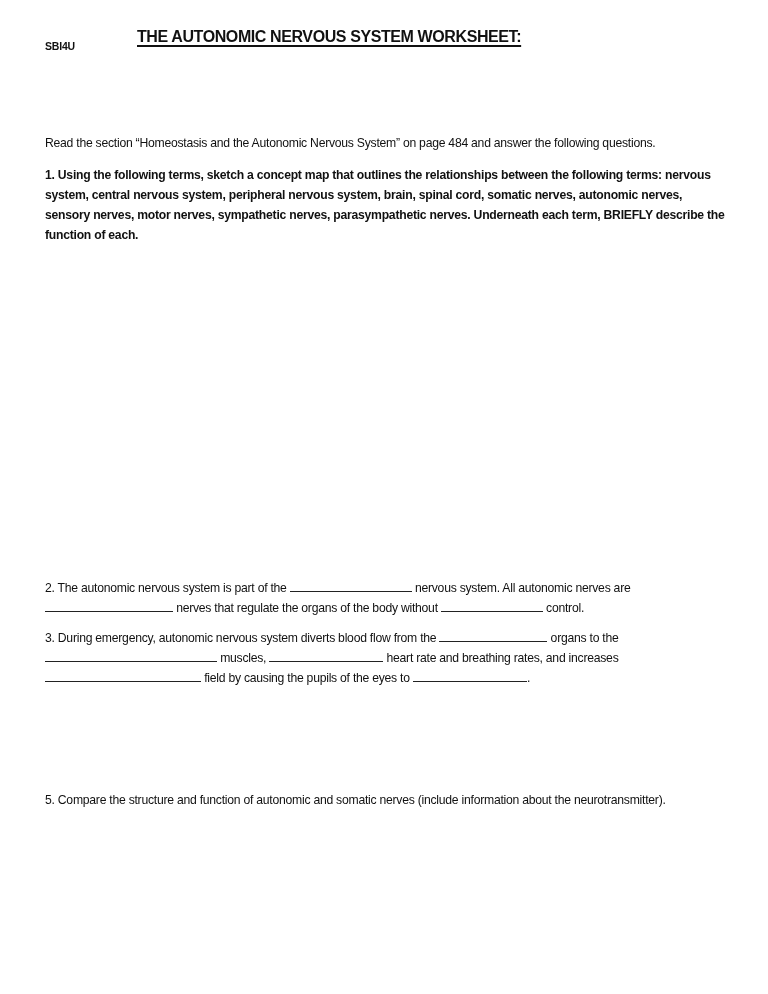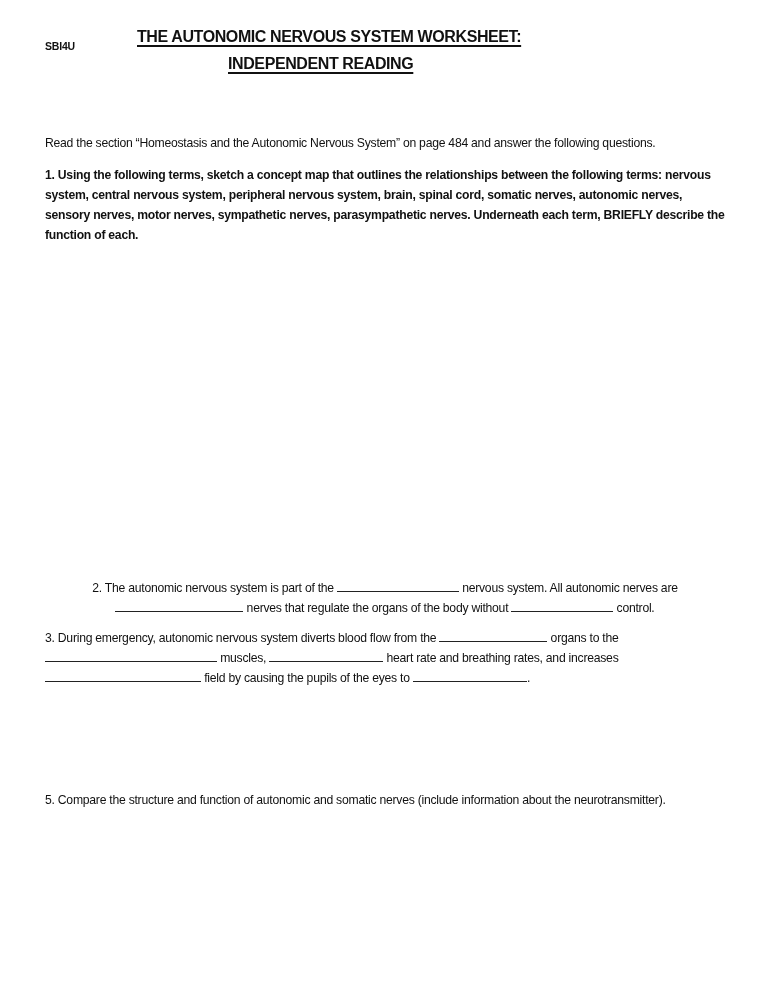--- a/index.html
+++ b/index.html
@@ -18,33 +18,32 @@
       text-underline-offset: 3px; letter-spacing: -0.4px; white-space: nowrap;
     }
     .title1 { left: 137px; top: 28px; }
     .title2 { left: 228px; top: 55px; }
     .para {
       position: absolute; left: 45px; width: 680px;
       font-size: 12.2px; line-height: 20px; letter-spacing: -0.25px;
     }
     .intro { top: 133px; }
     .q1 { top: 165px; font-weight: bold; }
-    .q2 { top: 578px; text-align: center; }
+    .q2 { top: 578px; }
     .q3 { top: 628px; }
     .q4 { top: 701px; }
     .q5 { top: 790px; }
     .blank { display: inline-block; border-bottom: 1px solid #222; height: 12px; vertical-align: baseline; }
   </style>
 </head>
 <body>
 
 <div class="page">
   <div class="course">SBI4U</div>
   <div class="title title1">THE AUTONOMIC NERVOUS SYSTEM WORKSHEET:</div>
-  <div class="title title2">INDEPENDENT READING</div>
 
   <div class="para intro">Read the section “Homeostasis and the Autonomic Nervous System” on page 484 and answer the following questions.</div>
 
   <div class="para q1">1. Using the following terms, sketch a concept map that outlines the relationships between the following terms: nervous system, central nervous system, peripheral nervous system, brain, spinal cord, somatic nerves, autonomic nerves, sensory nerves, motor nerves, sympathetic nerves, parasympathetic nerves. Underneath each term, BRIEFLY describe the function of each.</div>
 
   <div class="para q2">
     <span>2. The autonomic nervous system is part of the </span><span class="blank" style="width:122px"></span><span> nervous system. All autonomic nerves are </span><span class="blank" style="width:128px"></span><span> nerves that regulate the organs of the body without </span><span class="blank" style="width:102px"></span><span> control.</span>
   </div>
 
   <div class="para q3">

